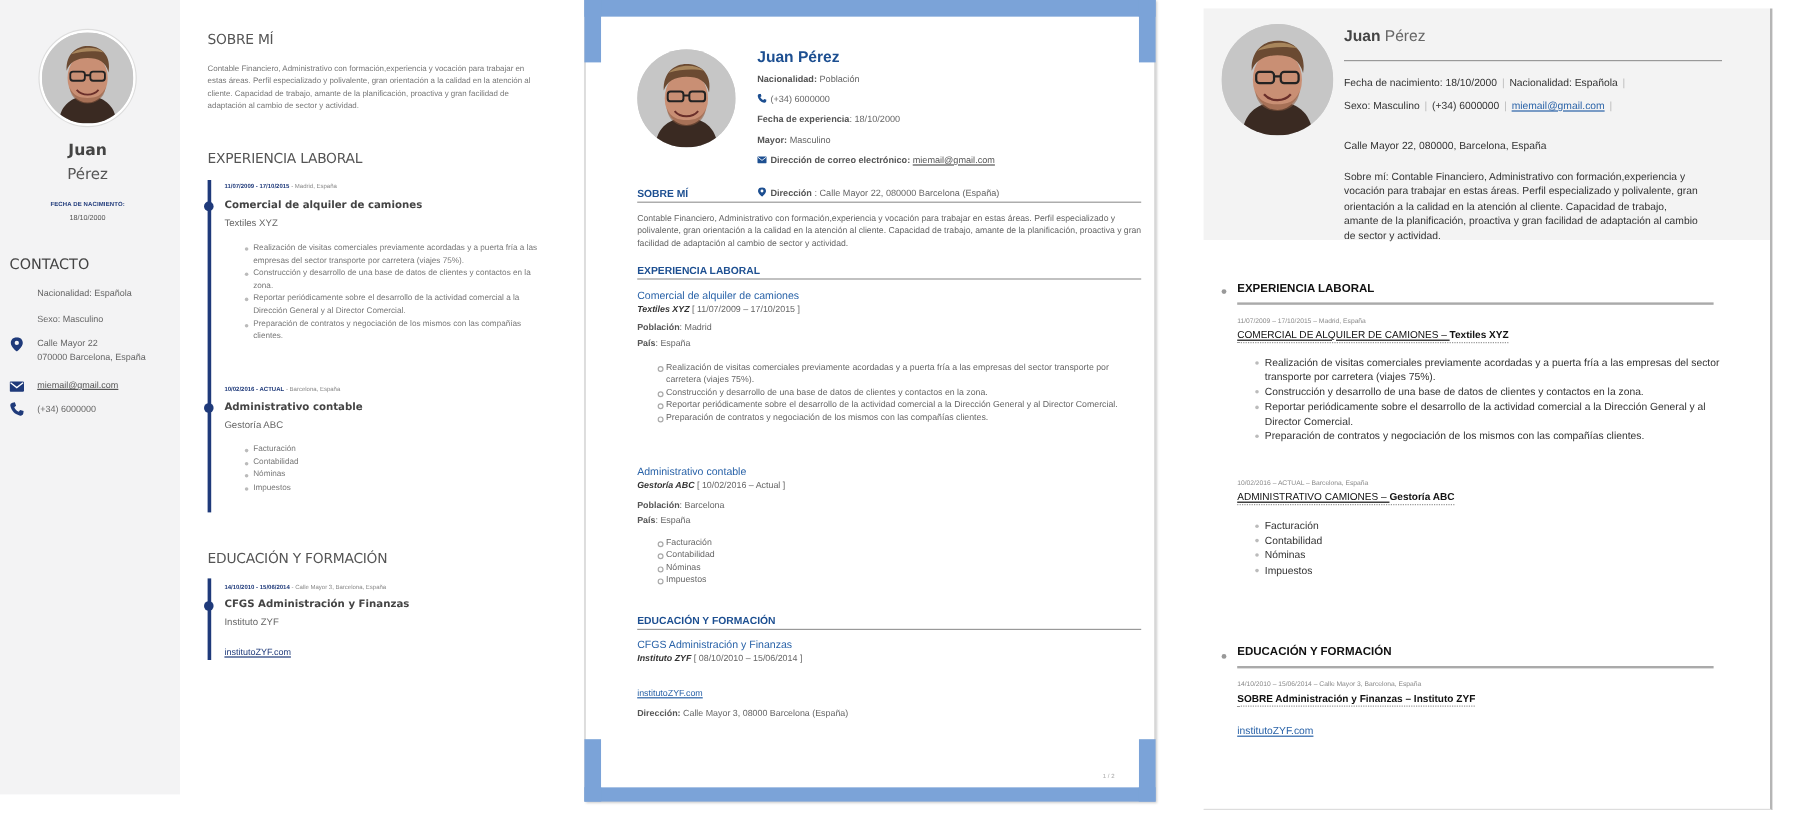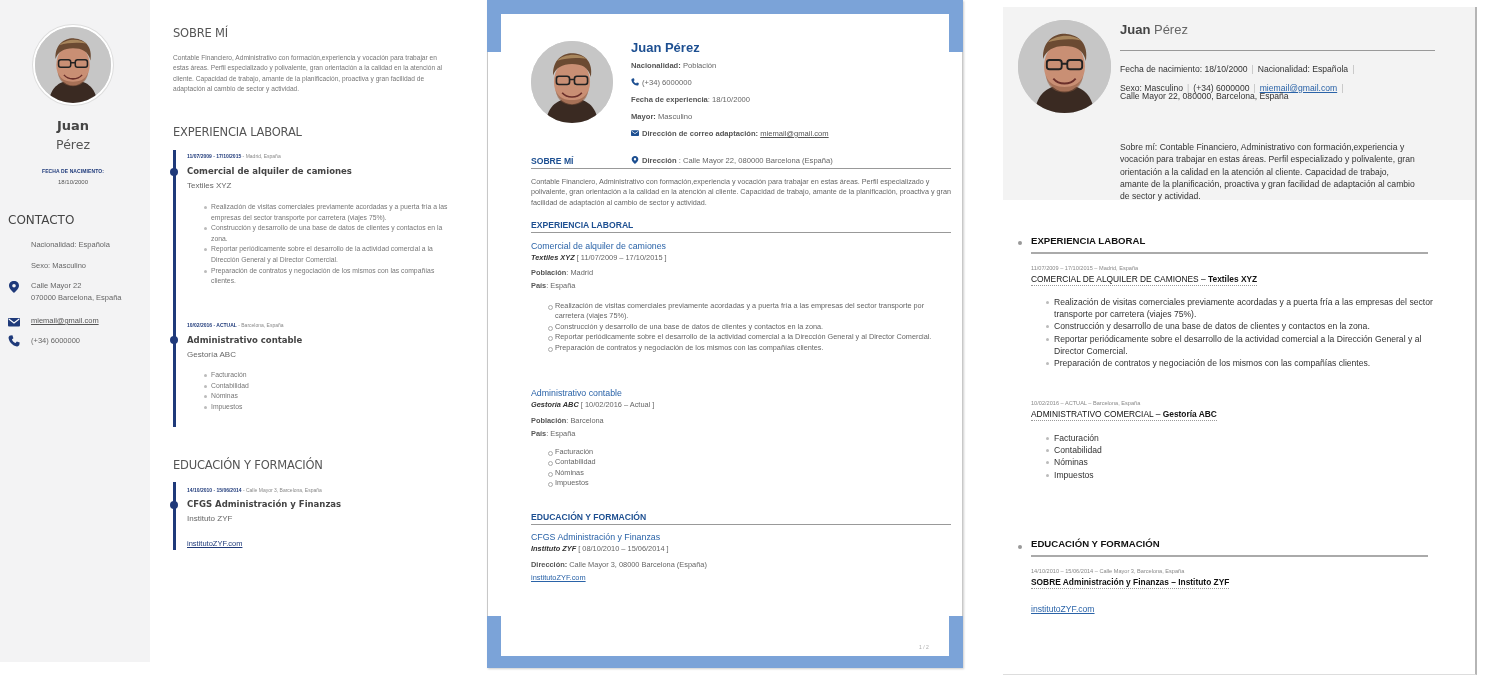--- a/index.html
+++ b/index.html
@@ -72,21 +72,21 @@
   #t3 .nm b { color: #444; }
   #t3 .hr { position: absolute; left: 117px; top: 43px; width: 315px; height: 1px; background: #999; }
   #t3 .ln { position: absolute; left: 117px; font-size: 8.6px; color: #333; white-space: nowrap; }
   #t3 .ln .sep { color: #bbb; margin: 0 4px; }
   #t3 .ln a { color: #2a63a8; text-decoration: underline; }
   #t3 .about { position: absolute; left: 117px; top: 114px; width: 300px; font-size: 8.6px; line-height: 12.3px; color: #333; margin-top: 20px; }
   #t3 .sec-dot { position: absolute; left: 15px; width: 4px; height: 4px; border-radius: 50%; background: #999; }
   #t3 h3 { position: absolute; left: 28px; width: 397px; font-size: 9.6px; font-weight: bold; color: #111; border-bottom: 2px solid #aaa; padding-bottom: 6px; }
   #t3 .dt { position: absolute; left: 28px; font-size: 5.6px; color: #888; }
   #t3 .jt { position: absolute; left: 28px; font-size: 8.4px; color: #111; font-weight: bold; border-bottom: 1px dotted #999; padding-bottom: 1px; }
-  #t3 .jt span.n { font-weight: normal; }
+  #t3 .jt span.n { font-weight: normal; text-decoration: underline; }
   #t3 ul { position: absolute; left: 43px; width: 390px; list-style: none; font-size: 8.6px; line-height: 12.2px; color: #333; }
   #t3 ul li { position: relative; padding-left: 8px; }
   #t3 ul li:before { content: ""; position: absolute; left: 0; top: 5px; width: 3px; height: 3px; border-radius: 50%; background: #bbb; }
   #t3 .link { position: absolute; left: 28px; font-size: 8.6px; color: #2a63a8; text-decoration: underline; }
 </style>
 </head>
 <body>
 
 <svg width="0" height="0" style="position:absolute">
   <defs>
@@ -198,21 +198,21 @@
       </div>
     <div class="name">Juan Pérez</div>
     <div class="info" style="top:47px"><b>Nacionalidad:</b> <span>Población</span></div>
     <div class="info" style="top:64px"><svg class="ico" style="color:#1d4f91">
           <use href="#phone"></use>
         </svg><span>(+34) 6000000</span></div>
     <div class="info" style="top:81px"><b>Fecha de experiencia</b>: <span>18/10/2000</span></div>
     <div class="info" style="top:98px"><b>Mayor:</b> <span>Masculino</span></div>
     <div class="info" style="top:115px"><svg class="ico" style="color:#1d4f91">
           <use href="#mail"></use>
-        </svg><b>Dirección de correo adaptación:</b> <a>miemail@gmail.com</a></div>
+        </svg><b>Dirección de correo electrónico:</b> <a>miemail@gmail.com</a></div>
     <div class="info" style="top:142px"><svg class="ico" style="color:#1d4f91">
           <use href="#pin"></use>
         </svg><b>Dirección</b> : <span>Calle Mayor 22, 080000 Barcelona (España)</span></div>
 
     <h3 style="top:142px">SOBRE MÍ</h3>
     <p class="txt" style="top:163px">Contable Financiero, Administrativo con formación,experiencia y vocación para trabajar en estas áreas. Perfil especializado y polivalente, gran orientación a la calidad en la atención al cliente. Capacidad de trabajo, amante de la planificación, proactiva y gran facilidad de adaptación al cambio de sector y actividad.</p>
 
     <h3 style="top:206px">EXPERIENCIA LABORAL</h3>
     <div class="jt" style="top:227px">Comercial de alquiler de camiones</div>
     <div class="jo" style="top:239px"><b>Textiles XYZ</b><span> [ 11/07/2009 – 17/10/2015 ]</span></div>
@@ -232,54 +232,54 @@
     <ul style="top:433px">
       <li>Facturación</li>
       <li>Contabilidad</li>
       <li>Nóminas</li>
       <li>Impuestos</li>
     </ul>
 
     <h3 style="top:498px">EDUCACIÓN Y FORMACIÓN</h3>
     <div class="jt" style="top:518px">CFGS Administración y Finanzas</div>
     <div class="jo" style="top:530px"><b>Instituto ZYF</b><span> [ 08/10/2010 – 15/06/2014 ]</span></div>
-    <div class="kv" style="top:546px"><b>Dirección:</b> <span>Calle Mayor 3, 08000 Barcelona (España)</span></div>
+    <div class="kv" style="top:576px"><b>Dirección:</b> <span>Calle Mayor 3, 08000 Barcelona (España)</span></div>
     <a class="link" style="top:559px">institutoZYF.com</a>
     <div class="pnum">1 / 2</div>
   </div>
 </section>
 
 <section id="t3">
   <div class="head">
     <div class="avatar">
         <svg>
           <use href="#face"></use>
         </svg>
       </div>
     <div class="nm"><b>Juan</b> <span>Pérez</span></div>
     <div class="hr"></div>
     <div class="ln" style="top:57px"><span>Fecha de nacimiento: 18/10/2000</span><span class="sep">|</span><span>Nacionalidad: Española</span><span class="sep">|</span></div>
     <div class="ln" style="top:76px"><span>Sexo: Masculino</span><span class="sep">|</span><span>(+34) 6000000</span><span class="sep">|</span><a>miemail@gmail.com</a><span class="sep">|</span></div>
-    <div class="ln" style="top:84px">Calle Mayor 22, 080000, Barcelona, España</div>
+    <div class="ln" style="top:109px">Calle Mayor 22, 080000, Barcelona, España</div>
     <p class="about"><span>Sobre mí: </span><span>Contable Financiero, Administrativo con formación,experiencia y vocación para trabajar en estas áreas. Perfil especializado y polivalente, gran orientación a la calidad en la atención al cliente. Capacidad de trabajo, amante de la planificación, proactiva y gran facilidad de adaptación al cambio de sector y actividad.</span></p>
   </div>
 
   <div class="sec-dot" style="top:234px"></div>
   <h3 style="top:228px">EXPERIENCIA LABORAL</h3>
   <div class="dt" style="top:258px">11/07/2009 – 17/10/2015 – Madrid, España</div>
   <div class="jt" style="top:267px"><span class="n">COMERCIAL DE ALQUILER DE CAMIONES – </span><span>Textiles XYZ</span></div>
   <ul style="top:289px">
     <li>Realización de visitas comerciales previamente acordadas y a puerta fría a las empresas del sector transporte por carretera (viajes 75%).</li>
     <li>Construcción y desarrollo de una base de datos de clientes y contactos en la zona.</li>
     <li>Reportar periódicamente sobre el desarrollo de la actividad comercial a la Dirección General y al Director Comercial.</li>
     <li>Preparación de contratos y negociación de los mismos con las compañías clientes.</li>
   </ul>
 
   <div class="dt" style="top:393px">10/02/2016 – ACTUAL – Barcelona, España</div>
-  <div class="jt" style="top:402px"><span class="n">ADMINISTRATIVO COMERCIAL – </span><span>Gestoría ABC</span></div>
+  <div class="jt" style="top:402px"><span class="n">ADMINISTRATIVO CAMIONES – </span><span>Gestoría ABC</span></div>
   <ul style="top:425px">
     <li>Facturación</li>
     <li>Contabilidad</li>
     <li>Nóminas</li>
     <li>Impuestos</li>
   </ul>
 
   <div class="sec-dot" style="top:538px"></div>
   <h3 style="top:531px">EDUCACIÓN Y FORMACIÓN</h3>
   <div class="dt" style="top:561px">14/10/2010 – 15/06/2014 – Calle Mayor 3, Barcelona, España</div>

